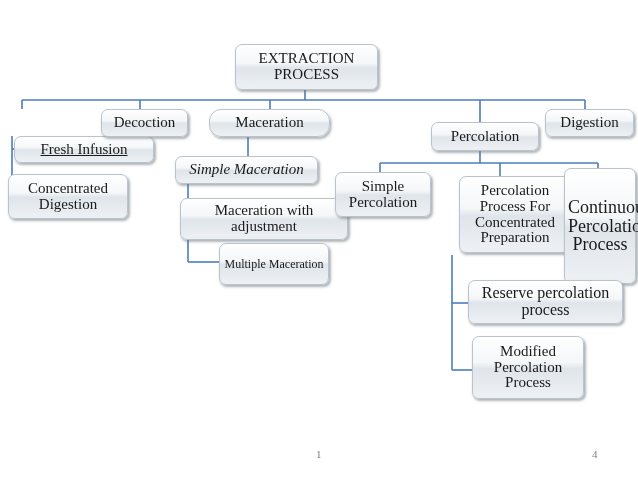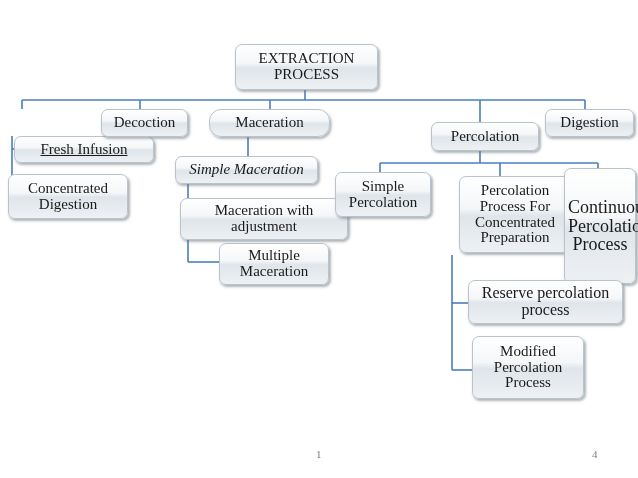--- a/index.html
+++ b/index.html
@@ -114,21 +114,21 @@
   </div>
 
   <div class="node" style="left:175px; top:156px; width:143px; height:28px; font-size:15px;font-style:italic;">
     <span>Simple Maceration</span>
   </div>
 
   <div class="node" style="left:180px; top:198px; width:168px; height:42px; font-size:15px;">
     <span>Maceration with adjustment</span>
   </div>
 
-  <div class="node" style="left:219px; top:243px; width:110px; height:42px; font-size:15px;">
+  <div class="node" style="left:219px; top:243px; width:110px; height:42px; font-size:12px;">
     <span>Multiple Maceration</span>
   </div>
 
   <div class="node" style="left:431px; top:122px; width:108px; height:29px; font-size:15px;">
     <span>Percolation</span>
   </div>
 
   <div class="node" style="left:335px; top:172px; width:96px; height:45px; font-size:15px;">
     <span>Simple Percolation</span>
   </div>

